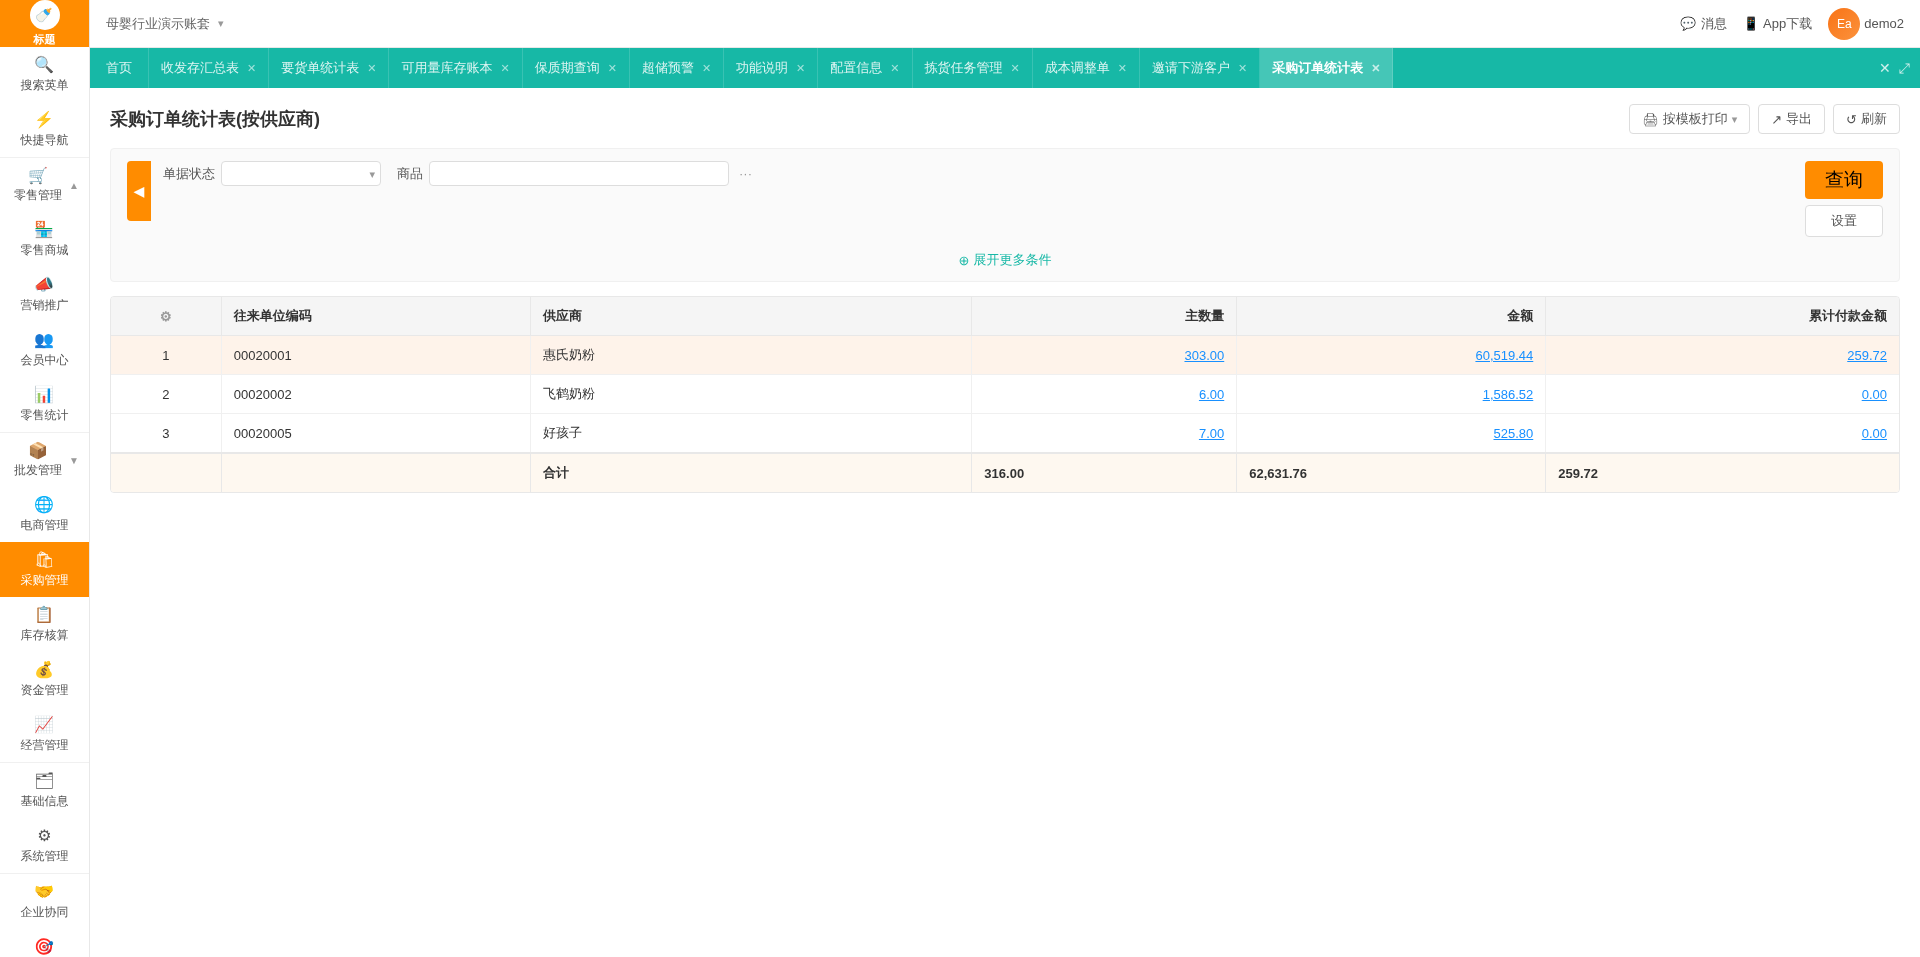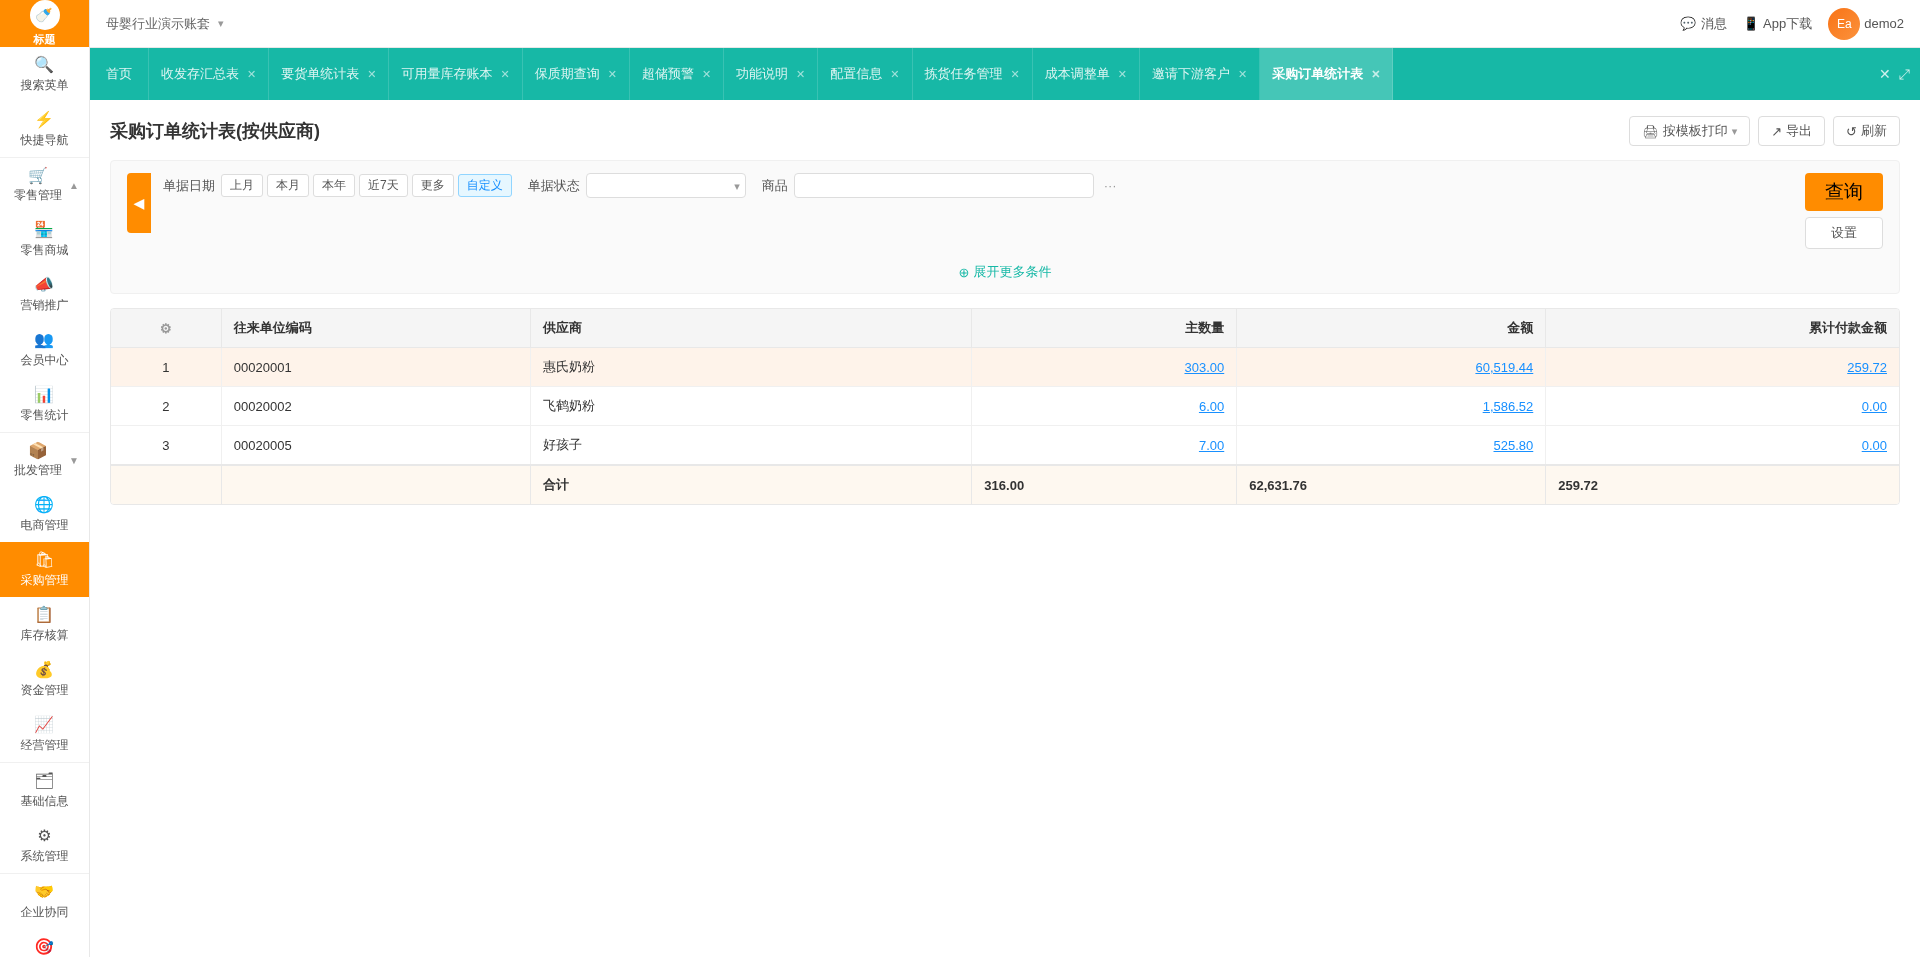--- a/index.html
+++ b/index.html
@@ -91,21 +91,21 @@
       background: linear-gradient(135deg, #f97316, #fb923c);
       display: flex; align-items: center; justify-content: center;
       color: #fff; font-size: 12px;
     }
     .top-header-right .user-item {
       display: flex; align-items: center; gap: 4px; cursor: pointer;
     }
 
     
     .nav-tabs-bar {
-      height: 52px;
+      height: 40px;
       background: #17b8a6;
       display: flex;
       align-items: stretch;
       flex-shrink: 0;
       overflow: hidden;
     }
     .nav-tab {
       display: flex;
       align-items: center;
       padding: 0 12px;
@@ -603,31 +603,20 @@
           </button>
         </div>
       </div>
 
       <div class="filter-area">
         <div class="filter-main-row">
           <button class="collapse-arrow">◀</button>
           <div class="filter-fields">
 
             <div class="filter-row">
-              <div class="filter-item">
-                <span class="filter-label">单据日期</span>
-                <div class="date-shortcuts">
-                  <button class="date-shortcut">上月</button>
-                  <button class="date-shortcut">本月</button>
-                  <button class="date-shortcut">本年</button>
-                  <button class="date-shortcut">近7天</button>
-                  <button class="date-shortcut">更多</button>
-                  <span class="date-range-tag">自定义</span>
-                </div>
-              </div>
               <div class="filter-item">
                 <span class="filter-label">单据状态</span>
                 <div class="select-wrapper">
                   <select class="filter-select">
                     <option value=""></option>
                   </select>
                 </div>
               </div>
               <div class="filter-item">
                 <span class="filter-label">商品</span>

